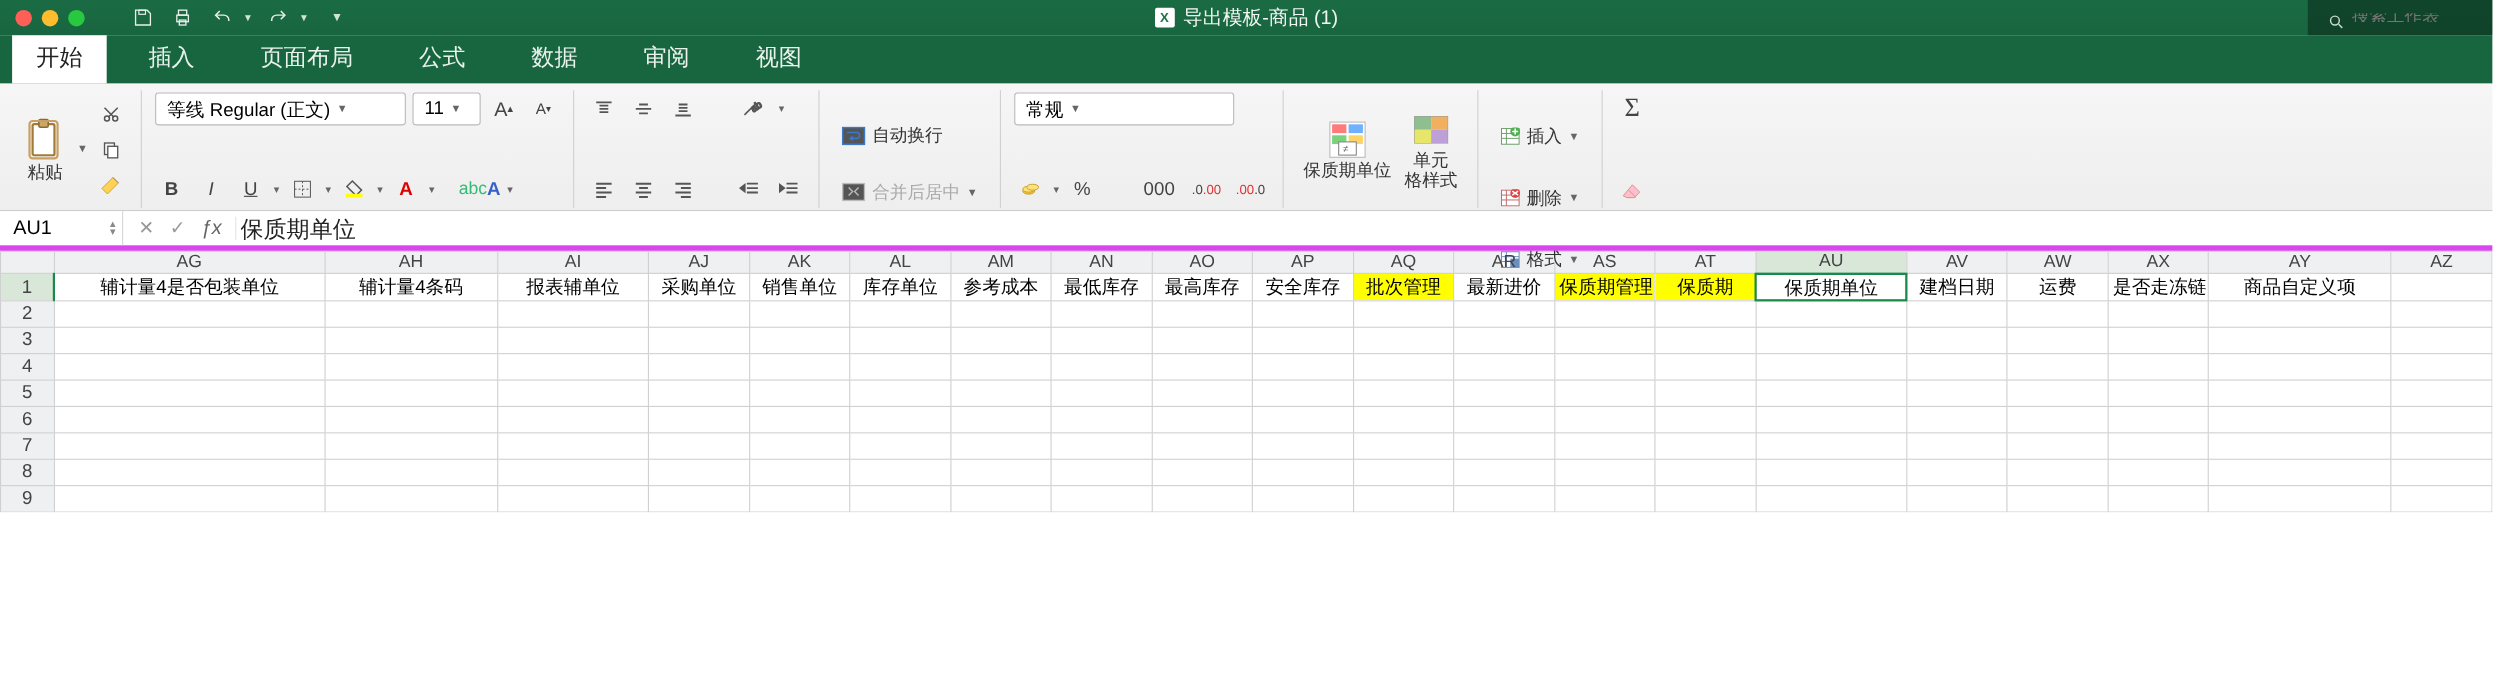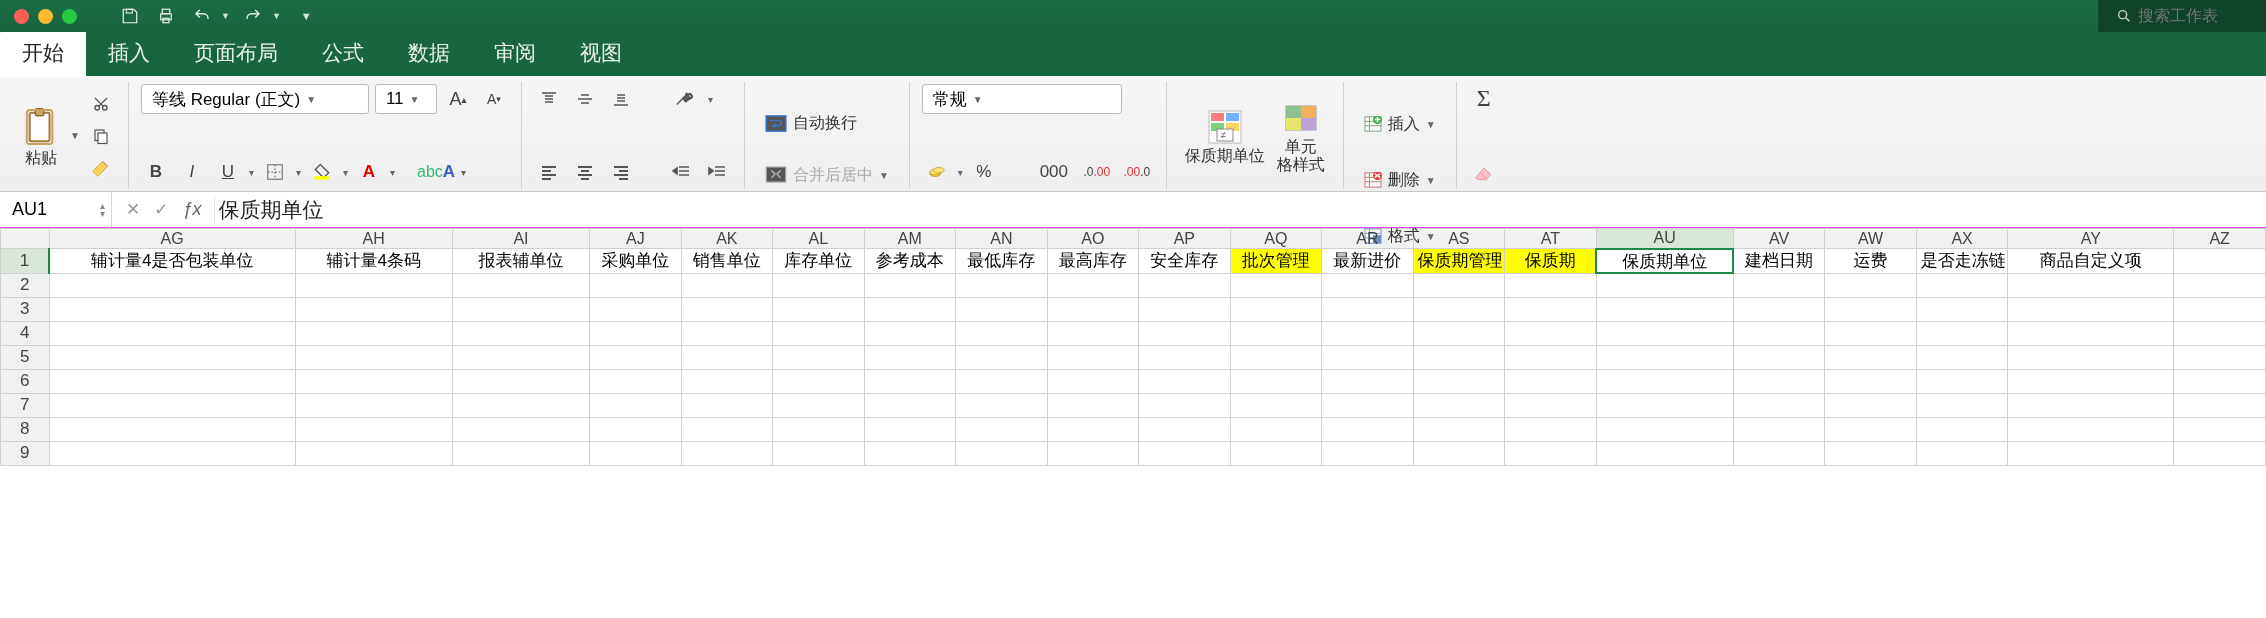--- a/index.html
+++ b/index.html
@@ -7,27 +7,27 @@
 
   
   .titlebar { height: 32px; background: linear-gradient(#1a6b43,#186640); display: flex; align-items: center; color: #fff; position: relative; }
   .traffic { display: flex; gap: 9px; padding-left: 14px; }
   .tl { width: 15px; height: 15px; border-radius: 50%; }
   .tl.red { background:#ff5f57;} .tl.yellow{background:#febc2e;} .tl.green{background:#28c840;}
   .qat { display:flex; gap:10px; margin-left:40px; align-items:center; }
   .qat-item { width:26px; height:22px; display:flex; align-items:center; justify-content:center; cursor:pointer; fill:#e8f0ea; }
   .qat-down { font-size:9px; color:#cfe6d7; margin-left:-4px; }
   .title-center { position:absolute; left:0; right:0; text-align:center; font-size:18px; color:#f0f6f2; display:flex; align-items:center; justify-content:center; gap:8px; pointer-events:none;}
-  .search-tab { margin-left:auto; display:flex; align-items:center; gap:6px; background:rgba(0,0,0,.35); height:100%; padding:12px 18px; color:#c8d8cf; font-size:16px;}
+  .search-tab { margin-left:auto; display:flex; gap:6px; background:rgba(0,0,0,.35); height:100%; padding:12px 18px; color:#c8d8cf; font-size:16px;}
   .search-tab input{ background:transparent;border:none;color:#fff;outline:none;font-size:16px;width:110px;}
   .xls-icon{width:18px;height:18px;position:relative;background:#fff;border-radius:2px;display:flex;align-items:center;justify-content:center;}
   .xls-icon::before{content:"X";color:#217346;font-weight:bold;font-size:12px;}
 
   
-  .ribbon-tabs { height: 44px; background:#186640; display:flex; align-items:center; padding-left:0; gap:0;}
+  .ribbon-tabs { height: 44px; background:#186640; display:flex; align-items:flex-end; padding-left:11px; gap:16px;}
   .rtab { padding:8px 22px 10px; color:#eaf2ec; font-size:21px; cursor:pointer; border-radius:2px 2px 0 0;}
   .rtab.active { background:#fff; color:#222; }
 
   
   .ribbon { height: 116px; background:linear-gradient(#f6f6f6,#eeeeee); border-bottom:1px solid #c8c8c8; display:flex; align-items:stretch; padding:6px 0 2px;}
   .group { border-right:1px solid #d0d0d0; padding:2px 12px 2px 12px; display:flex; flex-direction:column; justify-content:space-between;}
   .group.row { flex-direction:row; align-items:center; }
   .big-btn { display:flex; flex-direction:column; align-items:center; justify-content:space-between; padding:2px 6px 0; cursor:pointer; min-width:58px;}
   .big-btn .lbl{font-size:16px;color:#333;text-align:center;line-height:1.1;margin-top:2px;}
   .mini { font-size:10px;color:#666; }
@@ -36,21 +36,21 @@
   .sel { border:1px solid #bababa; background:#fff; border-radius:3px; height:30px; display:flex; align-items:center; padding:0 6px 0 10px; cursor:pointer;}
   .sel .dd{margin-left:6px;color:#666;font-size:10px;}
 
   .tiny-btn{height:26px;padding:0 8px;display:flex;align-items:center;gap:6px;cursor:pointer;border-radius:3px;font-size:16px;color:#333;margin-top:28px;}
   .tiny-btn.disabled{color:#aaa;}
   .tiny-btn svg{fill:#555;}
   .stack {display:flex;flex-direction:column;gap:4px;}
   .cells-stack .tiny-btn{height:24px;}
 
   
-  .fbar { height:36px; border-bottom:1px solid #d946ef; display:flex; align-items:center; background:#fff;}
+  .fbar { height:36px; border-bottom:5px solid #d946ef; display:flex; align-items:center; background:#fff;}
   .namebox { width:112px; height:100%; border-right:1px solid #d6d6d6; display:flex; align-items:center; justify-content:space-between; padding:0 6px 0 12px; font-size:18px;}
   .namebox .spin{display:flex;flex-direction:column;line-height:8px;color:#888;font-size:10px;}
   .fbar-btns{display:flex;gap:14px;padding:0 14px;color:#999;}
   .fbar-btns span{cursor:pointer;font-size:17px;}
   .fx{font-style:italic;color:#666;margin-right:12px;font-size:18px;}
   .finput{border:none;outline:none;font-size:21px;color:#222;flex:1;padding-left:4px;}
 
   
   .grid-area{overflow:hidden;}
   table.sheet{border-collapse:collapse;table-layout:fixed;width:2266px;}
@@ -102,20 +102,24 @@
       </div>
       <span class="qat-down">▼</span>
     <div class="qat-item">
         <svg width="18" height="18" viewBox="0 0 24 24" fill="none" stroke="#e8f0ea" stroke-width="1.8">
           <path d="M15 14l5-5-5-5"></path>
           <path d="M20 9H10a6 6 0 00-6 6v1"></path>
         </svg>
       </div>
       <span class="qat-down">▼</span>
     <span class="qat-down" style="margin-left:10px;font-size:11px">▼</span>
+  </div>
+  <div class="title-center">
+    <span class="xls-icon"></span>
+    <span>导出模板-商品 (1)</span>
   </div>
   <div class="search-tab">
     <svg width="16" height="16" viewBox="0 0 24 24" fill="none" stroke="#c8d8cf" stroke-width="2">
         <circle cx="10" cy="10" r="6"></circle>
         <path d="M20 20l-5-5"></path>
       </svg>
     <input placeholder="搜索工作表" style="">
   </div>
 </div>
 

